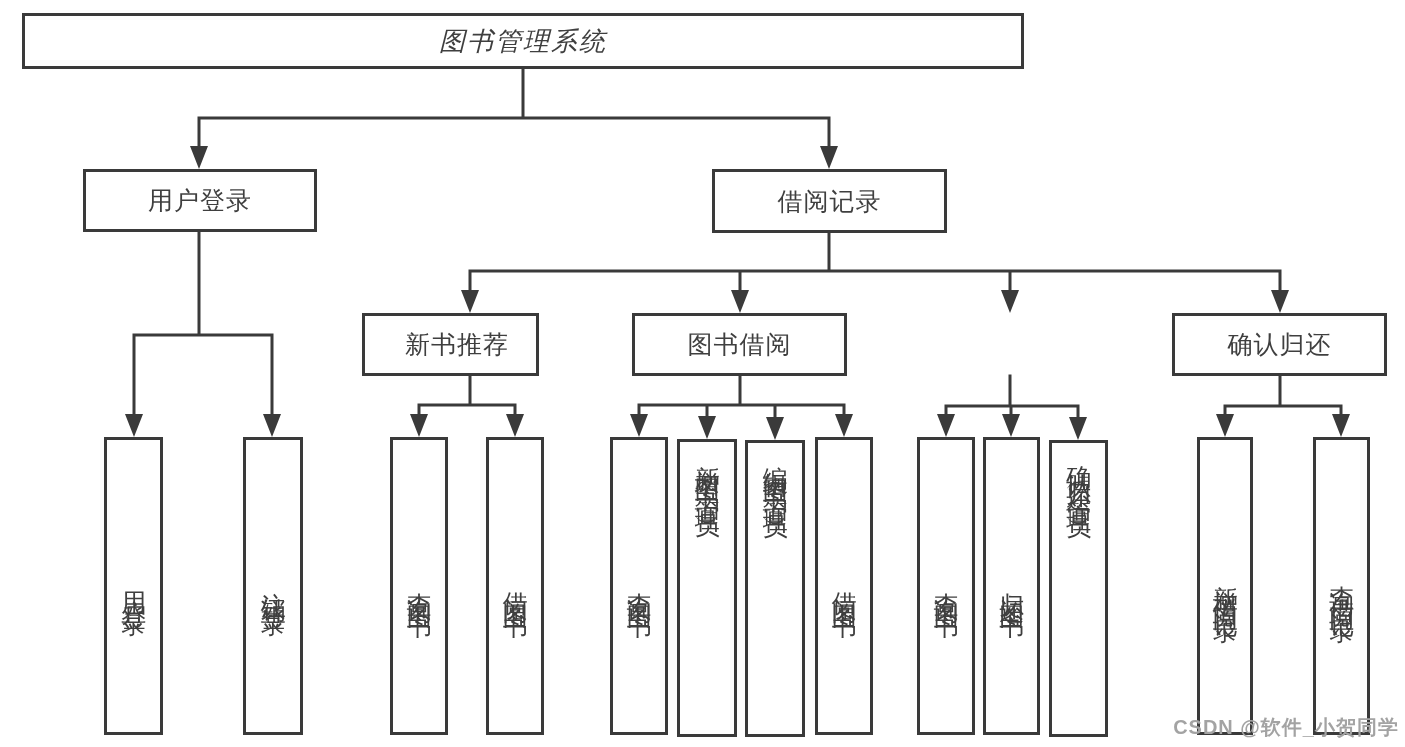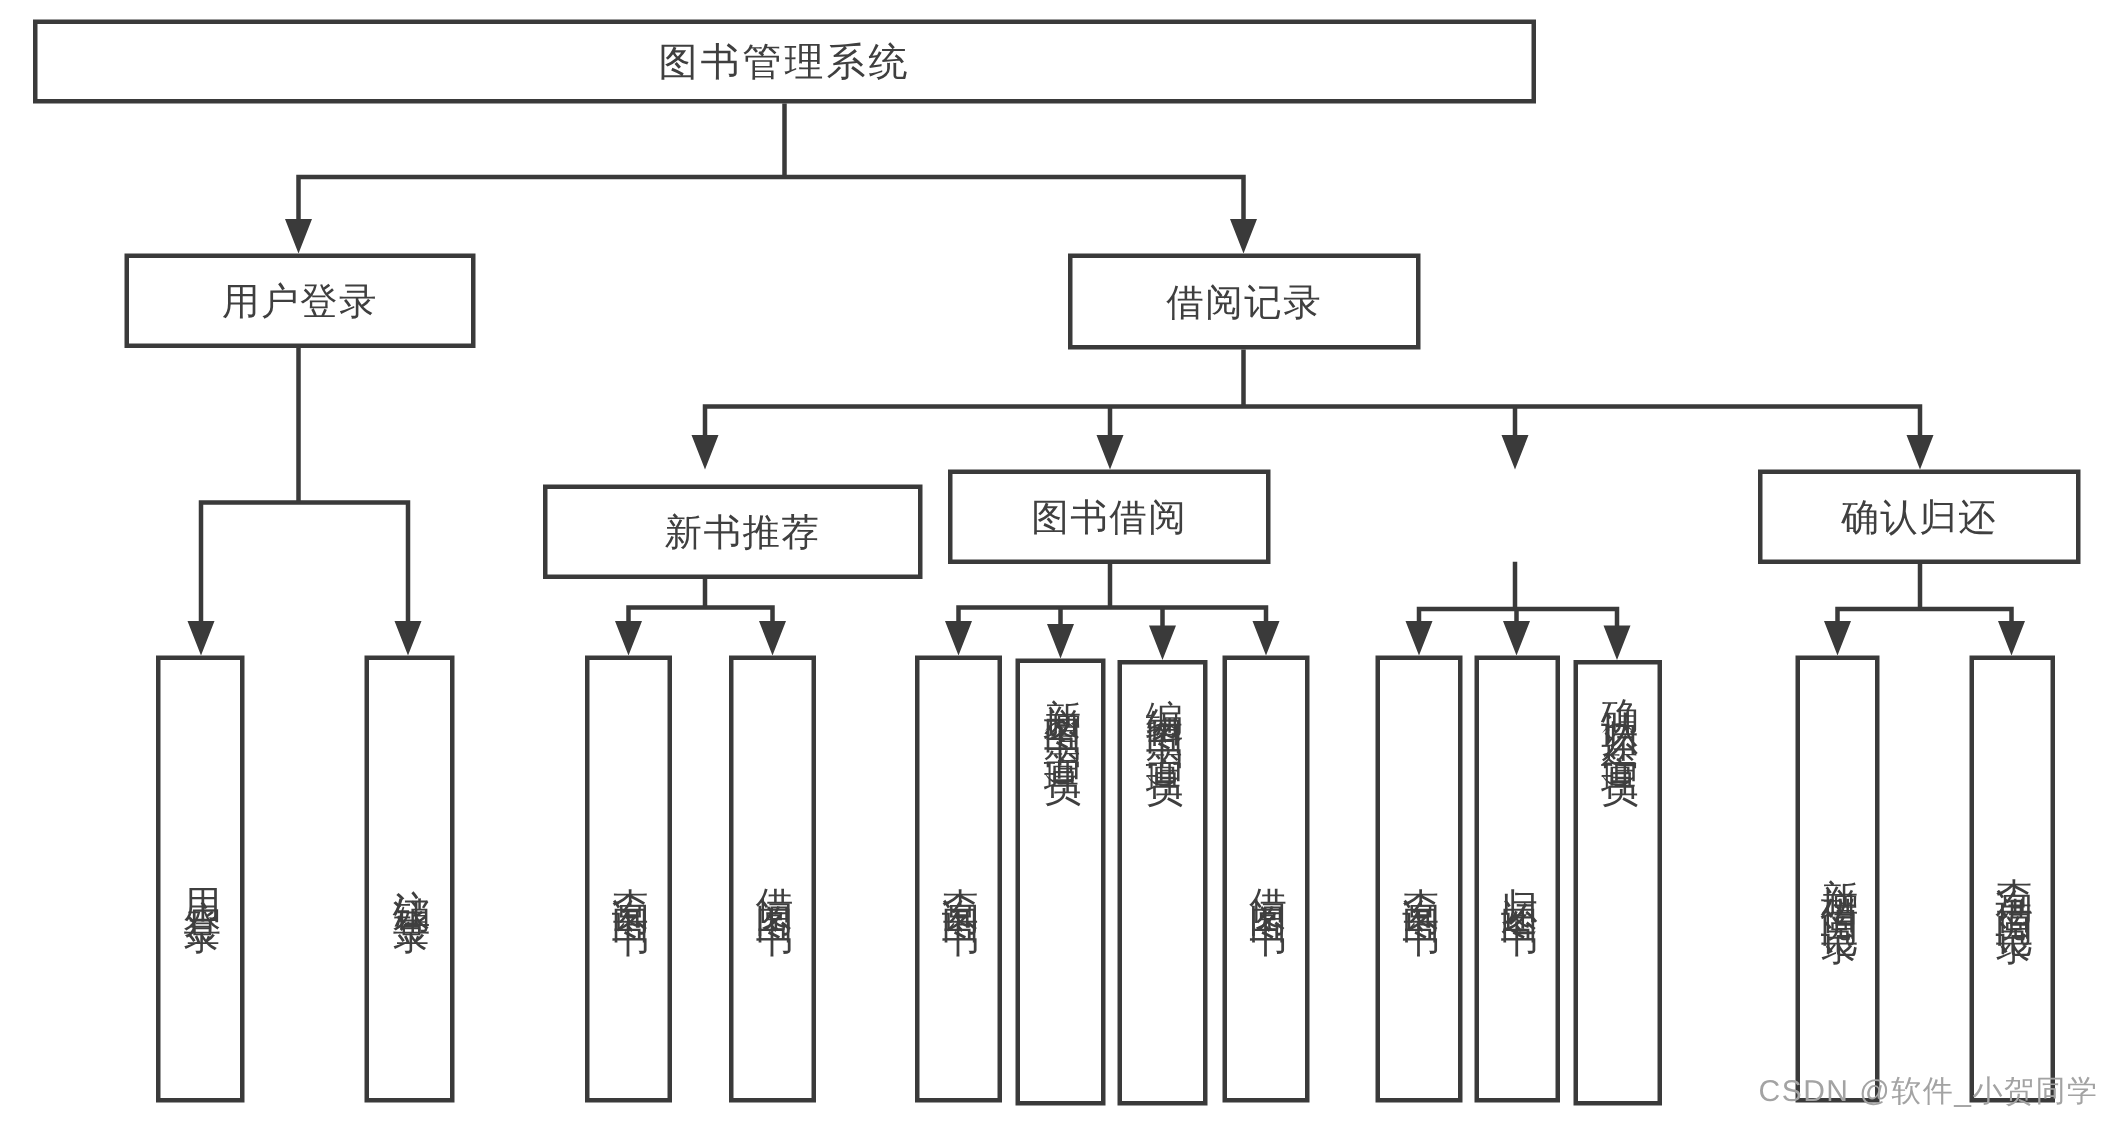--- a/index.html
+++ b/index.html
@@ -33,20 +33,21 @@
     white-space: normal;
   }
   .v-box.top-align { justify-content: flex-start; padding-top: 3px; }
   .watermark {
     position: absolute;
     top: 714px;
     right: 6px;
     font-size: 20px;
     letter-spacing: 1px;
     color: #a3a3a3;
+    font-weight: bold;
   }
 </style>
 </head>
 <body>
 
 <div id="canvas">
 
   <svg class="connectors" width="1405" height="747" viewBox="0 0 1405 747" aria-hidden="true">
     <path fill="none" stroke="#3a3a3a" stroke-width="3" stroke-linecap="square" d="
       M523 69 V118
@@ -97,26 +98,26 @@
       M698 416 L716 416 L707 439 Z
       M766 417 L784 417 L775 440 Z
       M835 414 L853 414 L844 437 Z
       M937 414 L955 414 L946 437 Z
       M1002 414 L1020 414 L1011 437 Z
       M1069 417 L1087 417 L1078 440 Z
       M1216 414 L1234 414 L1225 437 Z
       M1332 414 L1350 414 L1341 437 Z"></path>
   </svg>
 
-  <div class="box root-box" style="left:22px; top:13px; width:1002px; height:56px;">图书管理系统</div>
+  <div class="box root-box" style="left:22px; top:13px; width:1002px; height:56px;font-style:italic;">图书管理系统</div>
 
   <div class="box h-box" style="left:83px; top:169px; width:234px; height:63px;">用户登录</div>
   <div class="box h-box" style="left:712px; top:169px; width:235px; height:64px;">借阅记录</div>
 
-  <div class="box h-box" style="left:362px; top:323px; width:253px; height:63px;padding-left:13px;">新书推荐</div>
+  <div class="box h-box" style="left:362px; top:313px; width:177px; height:63px;padding-left:13px;">新书推荐</div>
   <div class="box h-box" style="left:632px; top:313px; width:215px; height:63px;">图书借阅</div>
   <div class="box h-box" style="left:1172px; top:313px; width:215px; height:63px;">确认归还</div>
 
   <div class="box v-box" style="left:104px; top:437px; width:59px; height:298px;">用户登录</div>
   <div class="box v-box" style="left:243px; top:437px; width:60px; height:298px;">注销登录</div>
 
   <div class="box v-box" style="left:390px; top:437px; width:58px; height:298px;">查询图书</div>
   <div class="box v-box" style="left:486px; top:437px; width:58px; height:298px;">借阅图书</div>
 
   <div class="box v-box" style="left:610px; top:437px; width:58px; height:298px;">查询图书</div>

